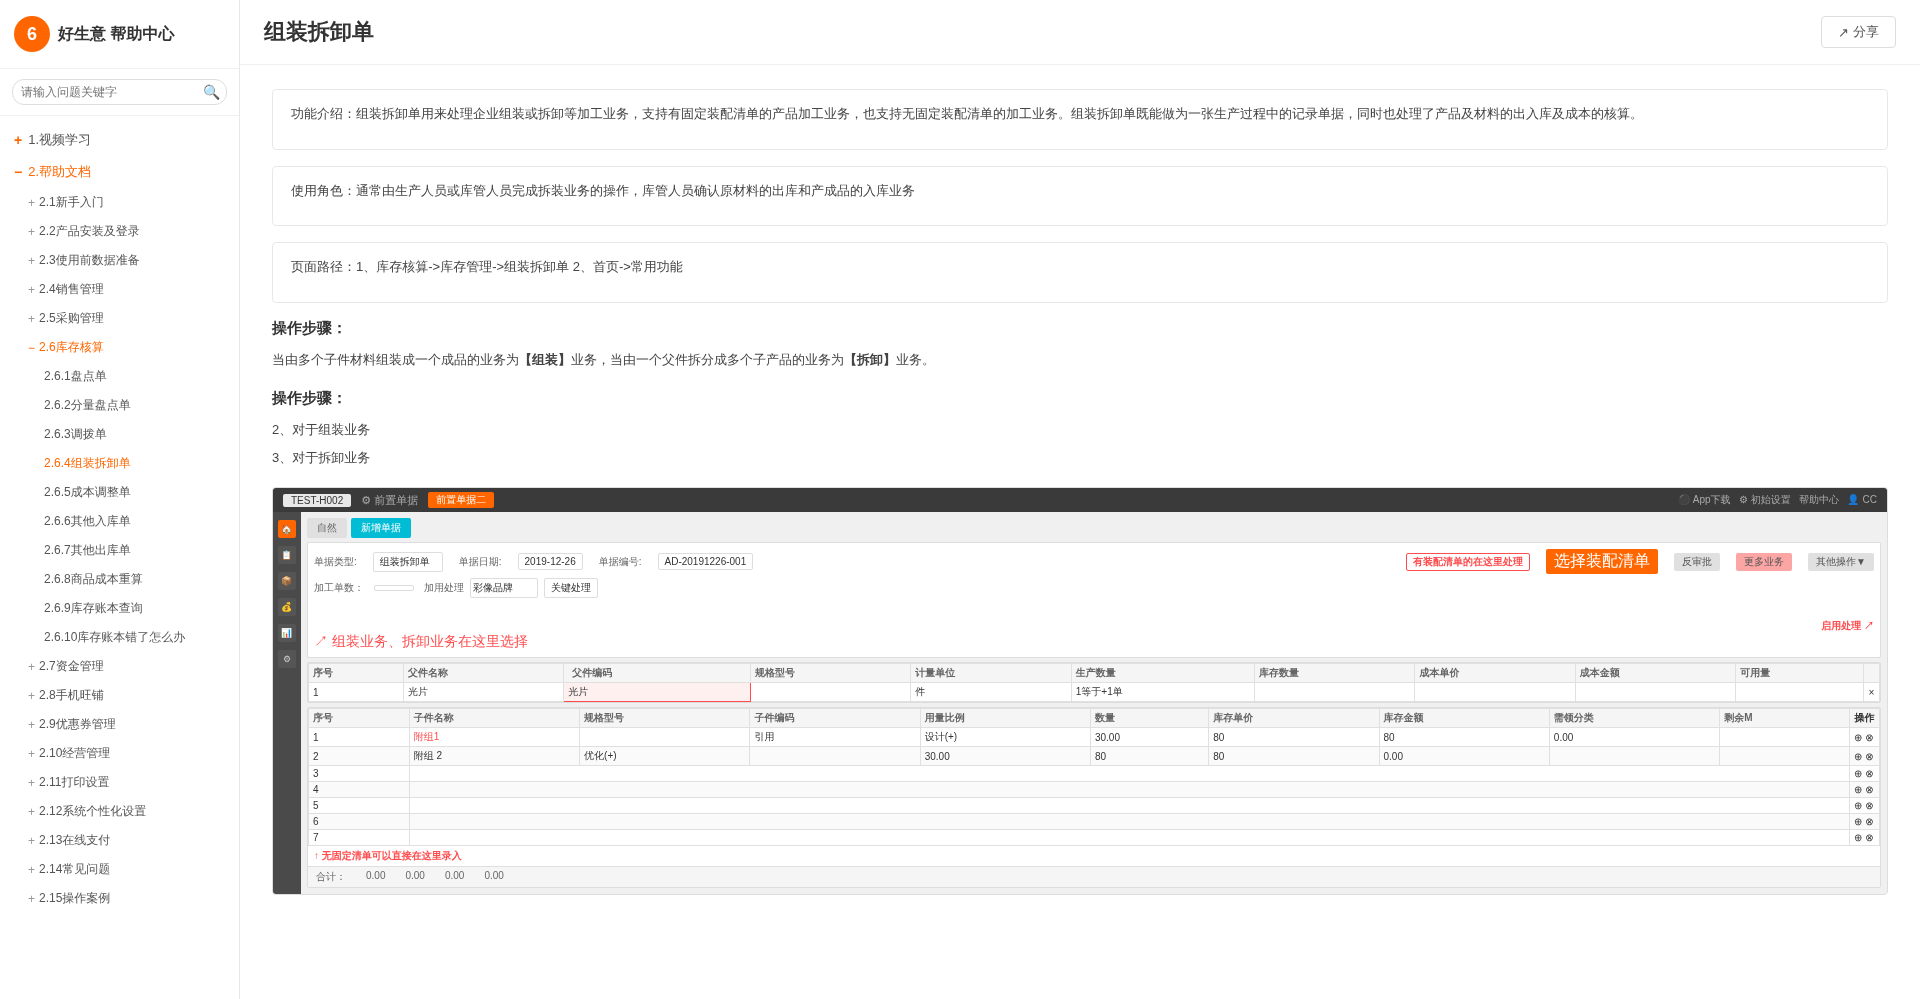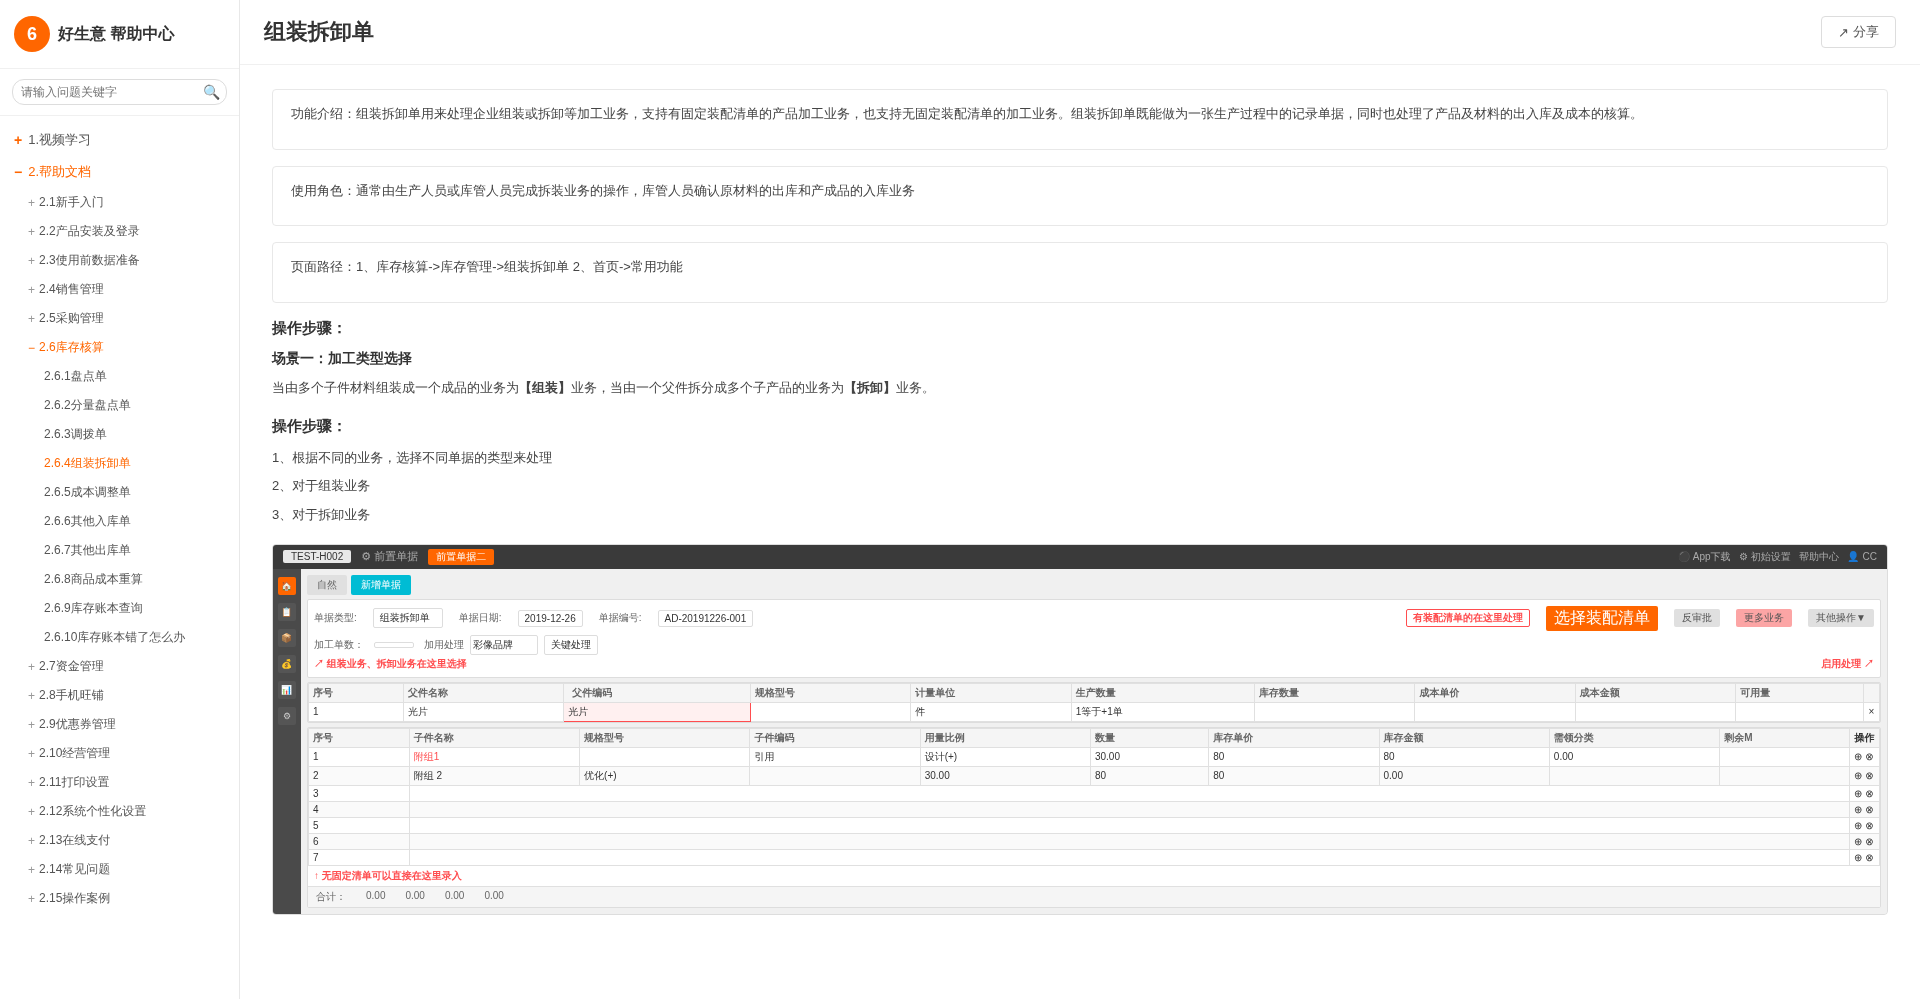--- a/index.html
+++ b/index.html
@@ -337,30 +337,28 @@
     <div class="section-block">
       <p class="content-text">使用角色：通常由生产人员或库管人员完成拆装业务的操作，库管人员确认原材料的出库和产成品的入库业务</p>
     </div>
 
     <div class="section-block">
       <p class="content-text">页面路径：1、库存核算-&gt;库存管理-&gt;组装拆卸单  2、首页-&gt;常用功能</p>
     </div>
 
     <div class="step-title">操作步骤：</div>
 
-    <div class="scene-title">场景一：加工类型选择</div>
 
     <p class="content-text">
       当由多个子件材料组装成一个成品的业务为<b>【组装】</b>业务，当由一个父件拆分成多个子产品的业务为<b>【拆卸】</b>业务。
     </p>
 
     <div class="step-title">操作步骤：</div>
 
     <ul class="step-list">
-      <li>1、根据不同的业务，选择不同单据的类型来处理</li>
       <li>2、对于组装业务</li>
       <li>3、对于拆卸业务</li>
     </ul>
 
     <div class="screenshot-container">
       <div style="background:#3a3a3a;padding:4px 10px;display:flex;align-items:center;gap:10px;font-size:11px;color:#ccc;">
         <span style="background:#e8e8e8;color:#333;padding:1px 8px;border-radius:2px;font-size:10px;">TEST-H002</span>
         <span style="font-size:11px;color:#aaa;">⚙ 前置单据</span>
         <span style="background:#ff6600;color:#fff;padding:1px 8px;border-radius:2px;font-size:10px;">前置单据二</span>
         <span style="flex:1;"></span>
@@ -405,21 +403,21 @@
               <span style="font-size:10px;color:#666;">加工单数：</span>
               <span style="border:1px solid #ddd;padding:2px 6px;font-size:10px;border-radius:2px;min-width:40px;"></span>
               <div style="position:relative;display:inline-flex;align-items:center;gap:6px;">
                 <span style="font-size:10px;color:#666;">加用处理</span>
                 <span style="border:1px solid #ddd;padding:2px 24px 2px 2px;font-size:10px;border-radius:2px;min-width:60px;">彩像品牌</span>
                 <span style="border:1px solid #ddd;padding:2px 6px;font-size:10px;border-radius:2px;">关键处理</span>
               </div>
             </div>
 
             <div style="display:flex;align-items:center;gap:4px;margin-top:2px;">
-              <span style="color:#ff4d4f;font-size:10px;font-weight:bold;">↗ 组装业务、拆卸业务在这里选择</span>
+              <span style="color:#ff4d4f;font-size:14px;font-weight:normal;margin-top:33px;">↗ 组装业务、拆卸业务在这里选择</span>
               <span style="flex:1;"></span>
               <span style="color:#ff4d4f;font-size:10px;font-weight:bold;">启用处理 ↗</span>
             </div>
           </div>
 
           <div style="background:#fff;border:1px solid #ddd;border-radius:2px;margin-bottom:4px;overflow-x:auto;">
             <table style="width:100%;border-collapse:collapse;font-size:10px;">
               <thead>
                 <tr style="background:#f5f5f5;">
                   <th style="border:1px solid #e0e0e0;padding:2px 4px;color:#666;text-align:left;">序号</th>

